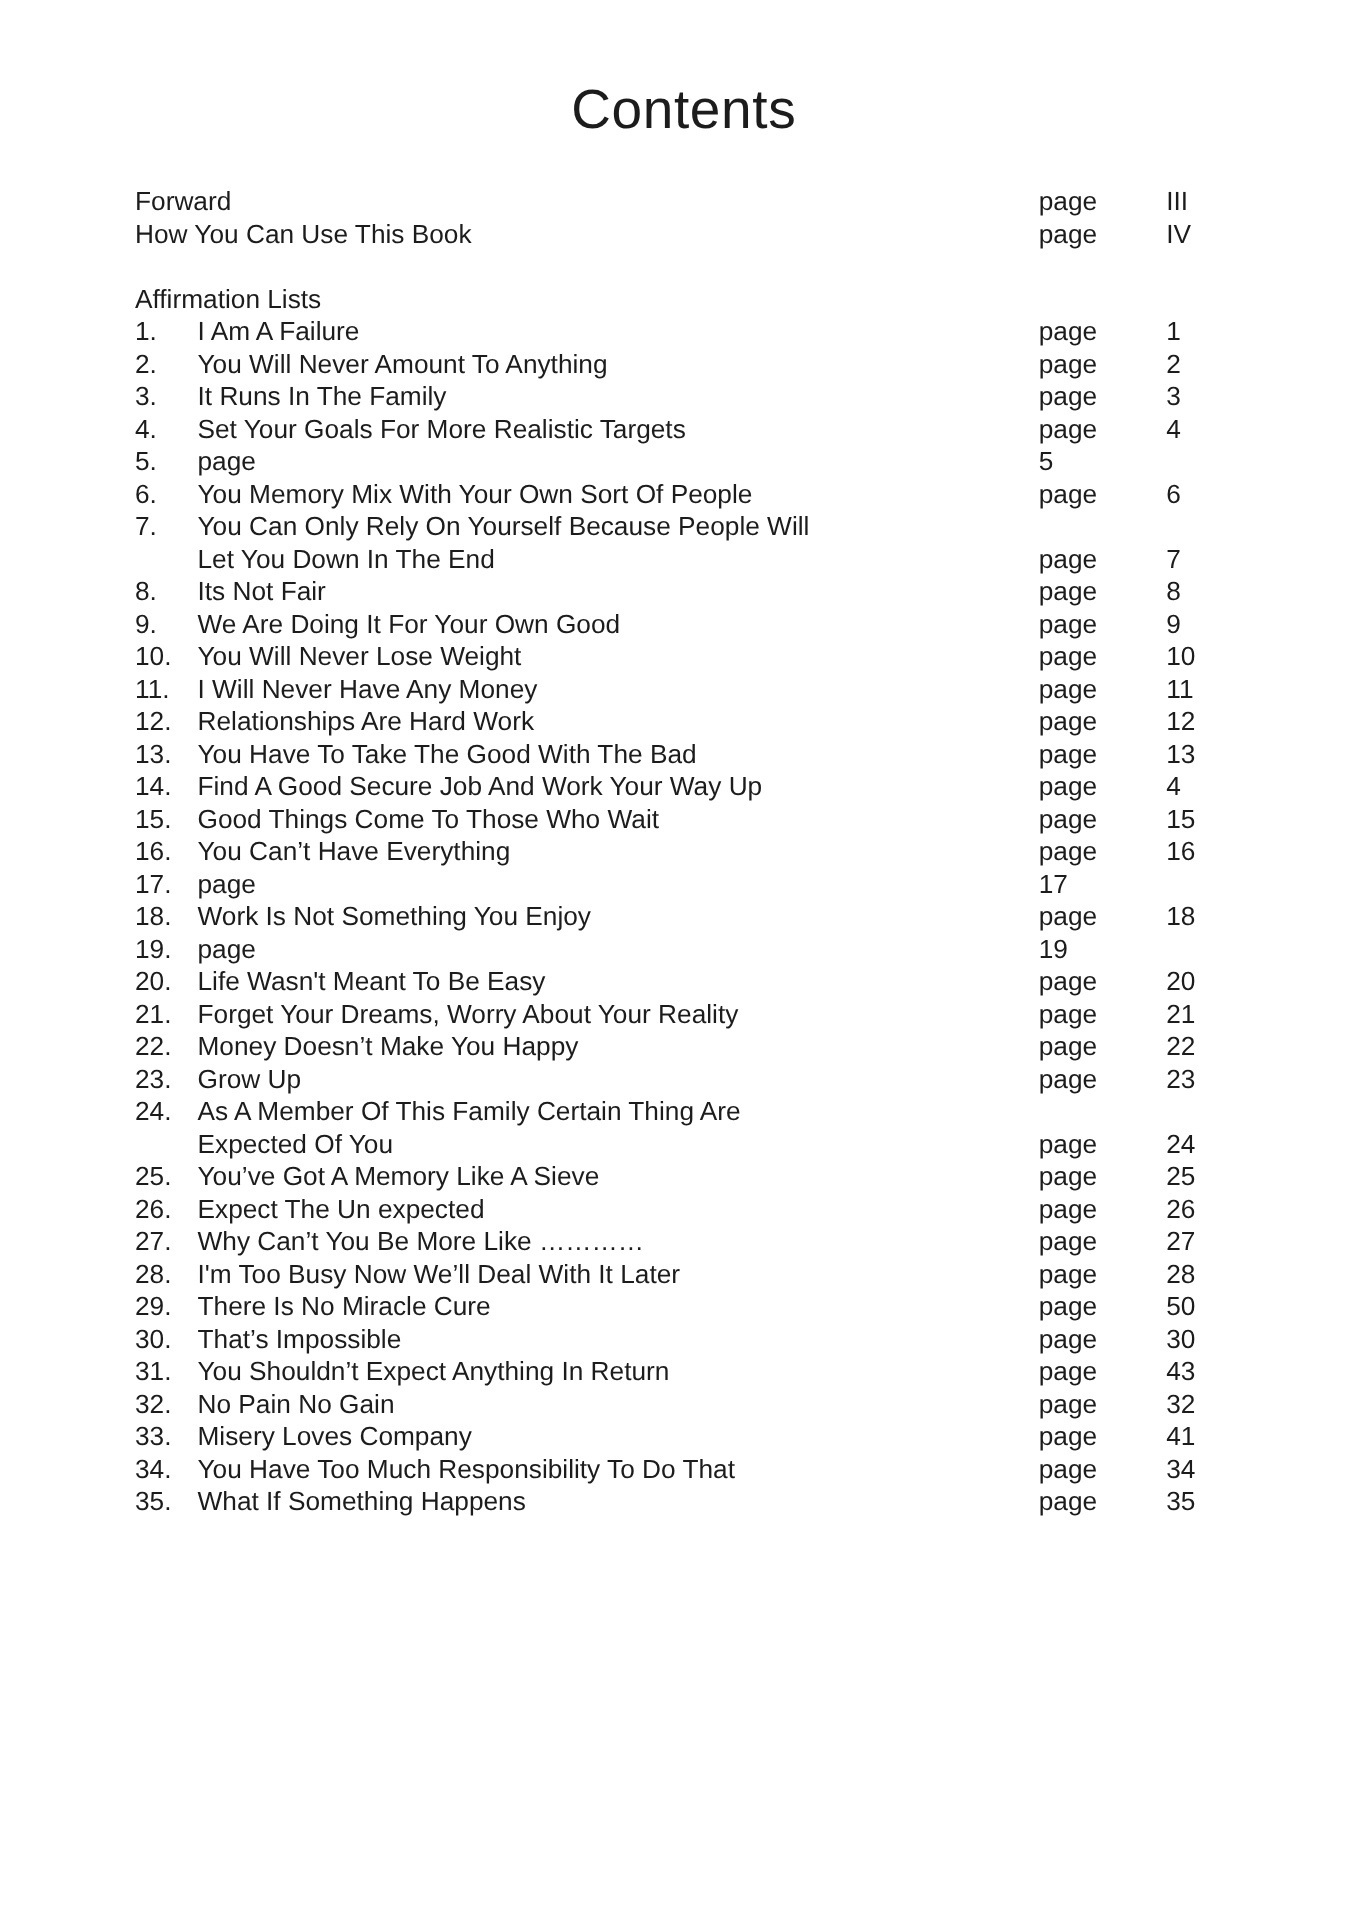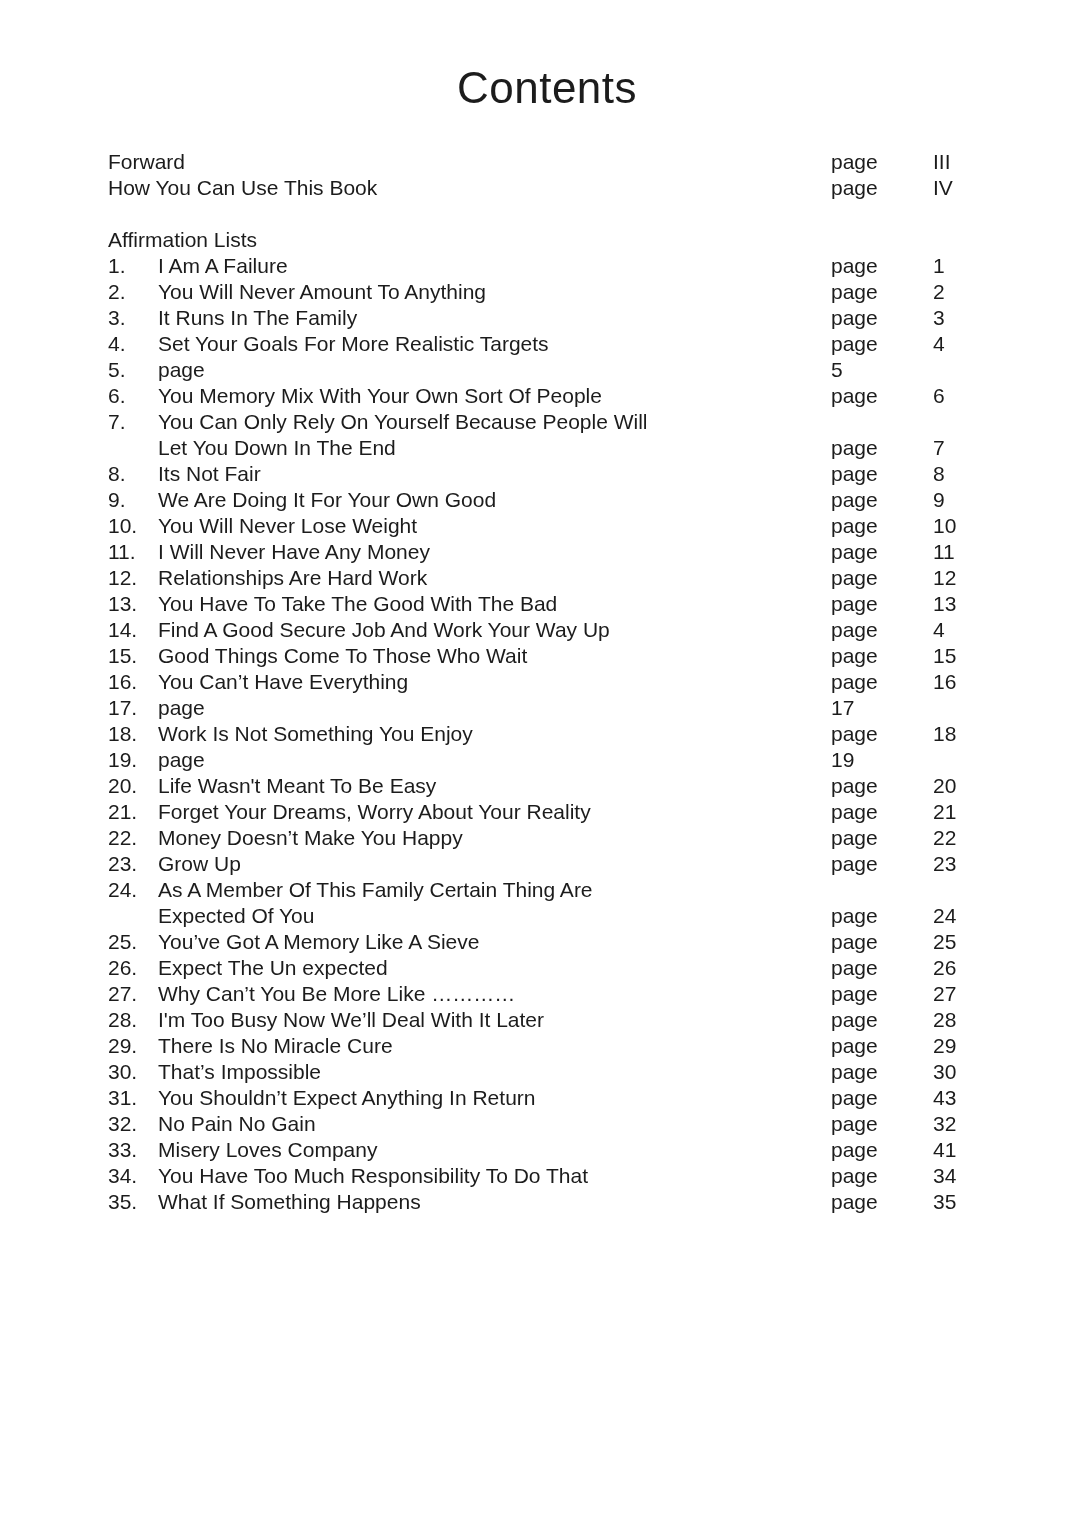--- a/index.html
+++ b/index.html
@@ -253,21 +253,21 @@
         <div class="row">
           <span class="col-num">28.</span>
           <span class="col-title">I'm Too Busy Now We’ll Deal With It Later</span>
           <span class="col-page">page</span>
           <span class="col-pnum">28</span>
         </div>
         <div class="row">
           <span class="col-num">29.</span>
           <span class="col-title">There Is No Miracle Cure</span>
           <span class="col-page">page</span>
-          <span class="col-pnum">29</span>
+          <span class="col-pnum">50</span>
         </div>
         <div class="row">
           <span class="col-num">30.</span>
           <span class="col-title">That’s Impossible</span>
           <span class="col-page">page</span>
           <span class="col-pnum">30</span>
         </div>
         <div class="row">
           <span class="col-num">31.</span>
           <span class="col-title">You Shouldn’t Expect Anything In Return</span>

